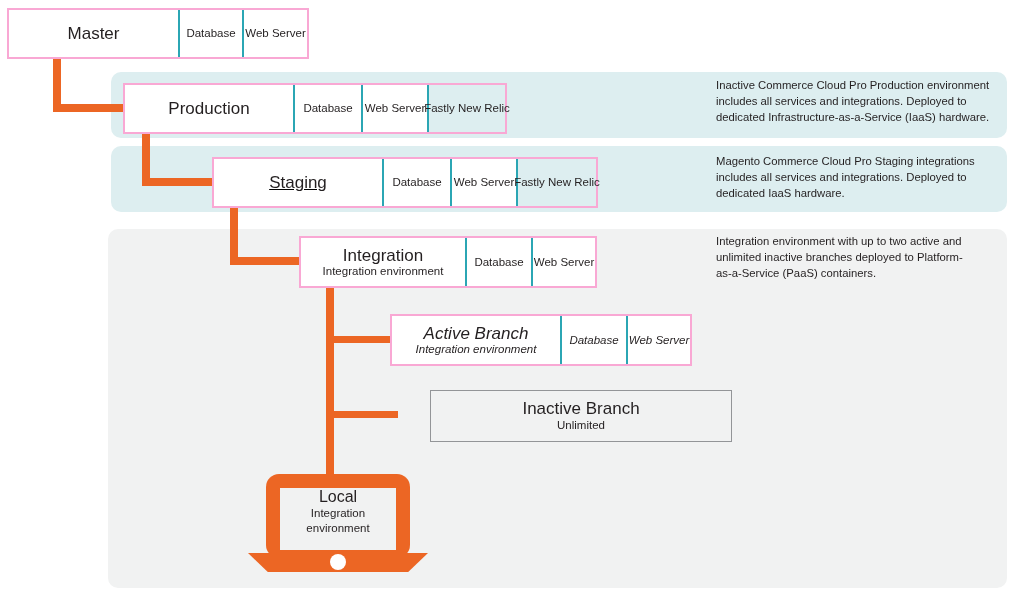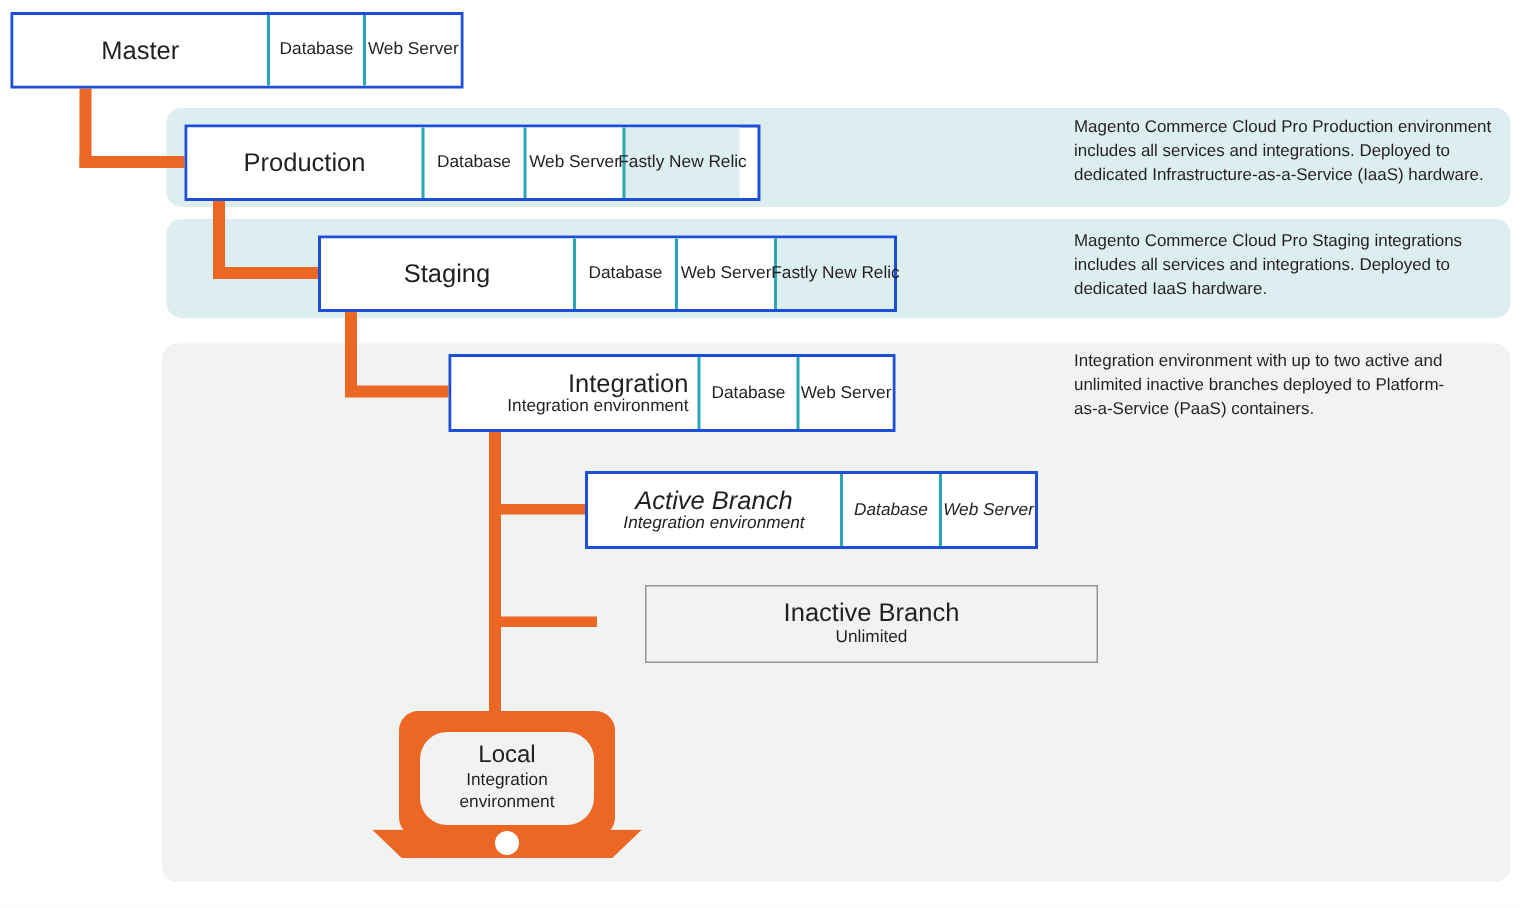--- a/index.html
+++ b/index.html
@@ -32,21 +32,21 @@
     position: absolute;
     background: #ec6624;
   }
 
   
   .envbox {
     position: absolute;
     display: flex;
     box-sizing: border-box;
     background: #ffffff;
-    border: 2px solid #1d4ed8;
+    border: 2px solid #f9a8d4;
     align-items: stretch;
   }
   .envbox .title-cell {
     display: flex;
     flex-direction: column;
     align-items: center;
     justify-content: center;
     box-sizing: border-box;
     padding: 0 6px;
     background: #ffffff;
@@ -119,22 +119,21 @@
     box-sizing: border-box;
     background: #ec6624;
     border-radius: 13px;
   }
   .laptop-screen {
     position: absolute;
     background: #f1f2f2;
     display: flex;
     flex-direction: column;
     align-items: center;
-    justify-content: center;
-    border-radius: 18px;
+    justify-content: flex-start;
   }
   .laptop-screen .title-main {
     font-size: 16px;
     color: #231f20;
     line-height: 1.15;
   }
   .laptop-screen .title-sub {
     font-size: 11.5px;
     color: #231f20;
     line-height: 1.3;
@@ -175,43 +174,43 @@
   <div class="envbox" style="left:7px; top:8px; width:302px; height:51px;">
     <div class="title-cell" style="width:172px;">
       <div class="title-main">Master</div>
     </div>
     <div class="svc-cell" style="width:65px;">Database</div>
     <div class="svc-cell" style="width:65px;">Web
 Server</div>
   </div>
 
   <div class="envbox" style="left:123px; top:83px; width:384px; height:51px;">
-    <div class="title-cell" style="width:156px;">
+    <div class="title-cell" style="width:168px;">
       <div class="title-main">Production</div>
     </div>
     <div class="svc-cell" style="width:68px;">Database</div>
     <div class="svc-cell" style="width:66px;">Web
 Server</div>
     <div class="svc-cell filled" style="width:78px;">Fastly
 New Relic</div>
   </div>
 
   <div class="envbox" style="left:212px; top:157px; width:386px; height:51px;">
-    <div class="title-cell" style="width:168px;">
+    <div class="title-cell" style="width:168px;text-decoration:underline;">
       <div class="title-main">Staging</div>
     </div>
     <div class="svc-cell" style="width:68px;">Database</div>
     <div class="svc-cell" style="width:66px;">Web
 Server</div>
     <div class="svc-cell filled" style="width:80px;">Fastly
 New Relic</div>
   </div>
 
   <div class="envbox" style="left:299px; top:236px; width:298px; height:52px;">
-    <div class="title-cell" style="width:164px;align-items:flex-end;">
+    <div class="title-cell" style="width:164px;">
       <div class="title-main">Integration</div>
       <div class="title-sub">Integration environment</div>
     </div>
     <div class="svc-cell" style="width:66px;">Database</div>
     <div class="svc-cell" style="width:64px;">Web
 Server</div>
   </div>
 
   <div class="envbox" style="left:390px; top:314px; width:302px; height:52px;font-style:italic;">
     <div class="title-cell" style="width:168px;">
@@ -233,17 +232,17 @@
     <div class="laptop-screen" style="left:32px; top:14px; width:116px; height:62px;">
       <div class="title-main">Local</div>
       <div class="title-sub">Integration
 environment</div>
     </div>
     <div class="laptop-base" style="left:0px; top:79px; width:180px; height:19px;
                 clip-path: polygon(0% 0%, 100% 0%, 89% 100%, 11% 100%);"></div>
     <div class="laptop-dot" style="left:82px; top:80px; width:16px; height:16px;"></div>
   </div>
 
-  <div class="desc" style="left:716px; top:77px; width:286px;">Magento Commerce Cloud Pro Production environment includes all services and integrations. Deployed to dedicated Infrastructure-as-a-Service (IaaS) hardware.</div>
+  <div class="desc" style="left:716px; top:77px; width:286px;">Inactive Commerce Cloud Pro Production environment includes all services and integrations. Deployed to dedicated Infrastructure-as-a-Service (IaaS) hardware.</div>
   <div class="desc" style="left:716px; top:153px; width:268px;">Magento Commerce Cloud Pro Staging integrations includes all services and integrations. Deployed to dedicated IaaS hardware.</div>
   <div class="desc" style="left:716px; top:233px; width:250px;">Integration environment with up to two active and unlimited inactive branches deployed to Platform-as-a-Service (PaaS) containers.</div>
 
 </div>
 
 </body></html>

